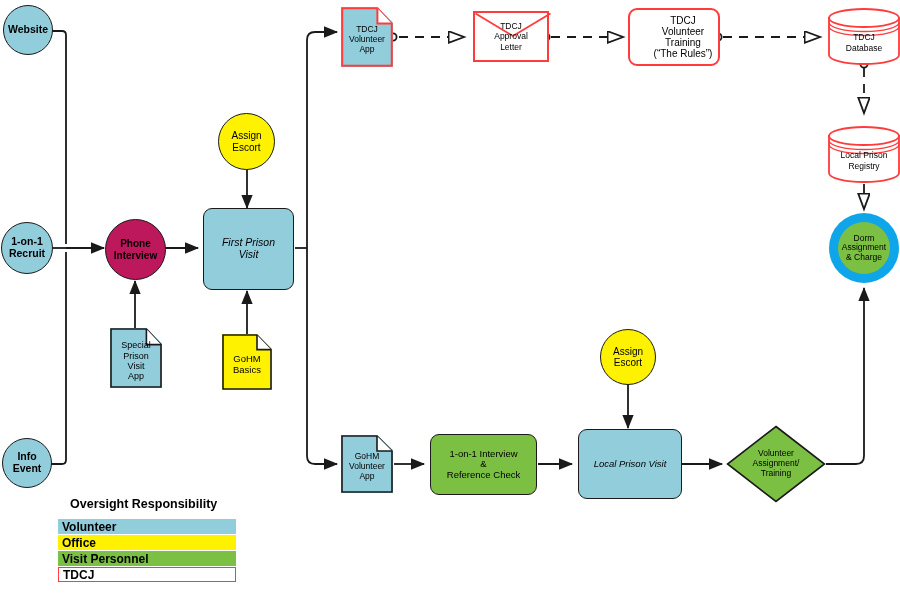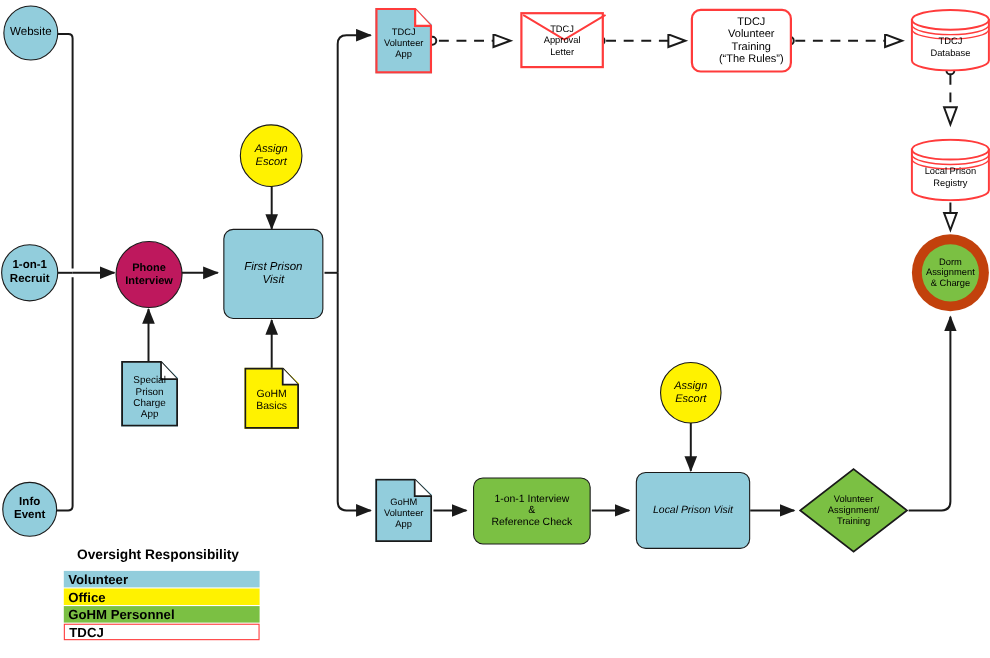--- a/index.html
+++ b/index.html
@@ -37,21 +37,21 @@
     line-height: 1.12;
     white-space: pre-line;
     z-index: 5;
   }
   
   .circle {
     border-radius: 50%;
     border: 1.6px solid #1a1a1a;
   }
   .c-blue   { background: #92CDDC; }
-  .c-yellow { background: #FFF200; font-style: italic; }
+  .c-yellow { background: #FFF200; }
   .c-green  { background: #be185d; }
 
   
   .proc {
     border-radius: 9px;
     border: 1.6px solid #1a1a1a;
   }
   .p-blue  { background: #92CDDC; font-style: italic; }
   .p-green { background: #7BC043; }
   .p-red-outline {
@@ -141,21 +141,21 @@
     text-align: center;
     white-space: pre-line;
     line-height: 1.15;
     color: #000;
   }
 
   
   .terminator {
     position: absolute;
     border-radius: 50%;
-    background: #c2410c;
+    background: #0ea5e9;
     z-index: 5;
   }
   .terminator .inner {
     position: absolute;
     left: 9px; top: 9px; right: 9px; bottom: 9px;
     border-radius: 50%;
     background: #7BC043;
     display: flex;
     align-items: center;
     justify-content: center;
@@ -249,21 +249,21 @@
 
     <g fill="#ffffff" stroke="#1a1a1a" stroke-width="1.8">
       <circle cx="393" cy="37" r="3.6"></circle>
       <circle cx="546" cy="37" r="3.6"></circle>
       <circle cx="718" cy="37" r="3.6"></circle>
       <circle cx="864" cy="64" r="3.6"></circle>
       <circle cx="864" cy="164" r="3.6"></circle>
     </g>
   </svg>
 
-  <div class="node circle c-blue" style="left:3px; top:5px; width:50px; height:50px; font-size:10.5px; font-weight:normal;">Website</div>
+  <div class="node circle c-blue" style="left:3px; top:5px; width:50px; height:50px; font-size:10.5px; font-weight:bold;">Website</div>
 
   <div class="node circle c-blue" style="left:1px; top:222px; width:52px; height:52px; font-size:10.5px; font-weight:bold;">1-on-1
 Recruit</div>
 
   <div class="node circle c-blue" style="left:2px; top:438px; width:50px; height:50px; font-size:10.5px; font-weight:bold;">Info
 Event</div>
 
   <div class="node circle c-green" style="left:105px; top:219px; width:61px; height:61px; font-size:10px; font-weight:bold;">Phone
 Interview</div>
 
@@ -274,21 +274,21 @@
 Escort</div>
 
   <div class="doc" style="left:110px; top:328px; width:52px; height:60px;">
     <div class="docbody" style="background:#92CDDC; border:0;"></div>
     <svg width="52" height="60" style="position:absolute;left:0;top:0;" viewBox="0 0 52 60">
       <path d="M1,1 L36.4,1 L51,16.6 L51,59 L1,59 Z" fill="none" stroke="#1a1a1a" stroke-width="1.6"></path>
       <path d="M36.4,1 L36.4,16.6 L51,16.6" fill="#ffffff" stroke="#1a1a1a" stroke-width="1.6"></path>
     </svg>
     <div class="doclabel" style="font-size:9px;">Special
 Prison
-Charge
+Visit
 App</div>
   </div>
 
   <div class="doc" style="left:222px; top:334px; width:50px; height:56px;">
     <div class="docbody" style="background:#FFF200; border:0;"></div>
     <svg width="50" height="56" style="position:absolute;left:0;top:0;" viewBox="0 0 50 56">
       <path d="M1,1 L35,1 L49,15.6 L49,55 L1,55 Z" fill="none" stroke="#1a1a1a" stroke-width="1.6"></path>
       <path d="M35,1 L35,15.6 L49,15.6" fill="#ffffff" stroke="#1a1a1a" stroke-width="1.6"></path>
     </svg>
     <div class="doclabel" style="font-size:9.5px;">GoHM
@@ -381,21 +381,21 @@
 
     <div class="legend-row" style="background:#92CDDC;">
       <span>Volunteer</span>
     </div>
 
     <div class="legend-row" style="background:#FFF200;">
       <span>Office</span>
     </div>
 
     <div class="legend-row" style="background:#7BC043;">
-      <span>GoHM Personnel</span>
+      <span>Visit Personnel</span>
     </div>
 
     <div class="legend-row" style="background:#ffffff; border:1.4px solid #FF3B3B;">
       <span>TDCJ</span>
     </div>
   </div>
 
 </div>
 
 </body></html>

